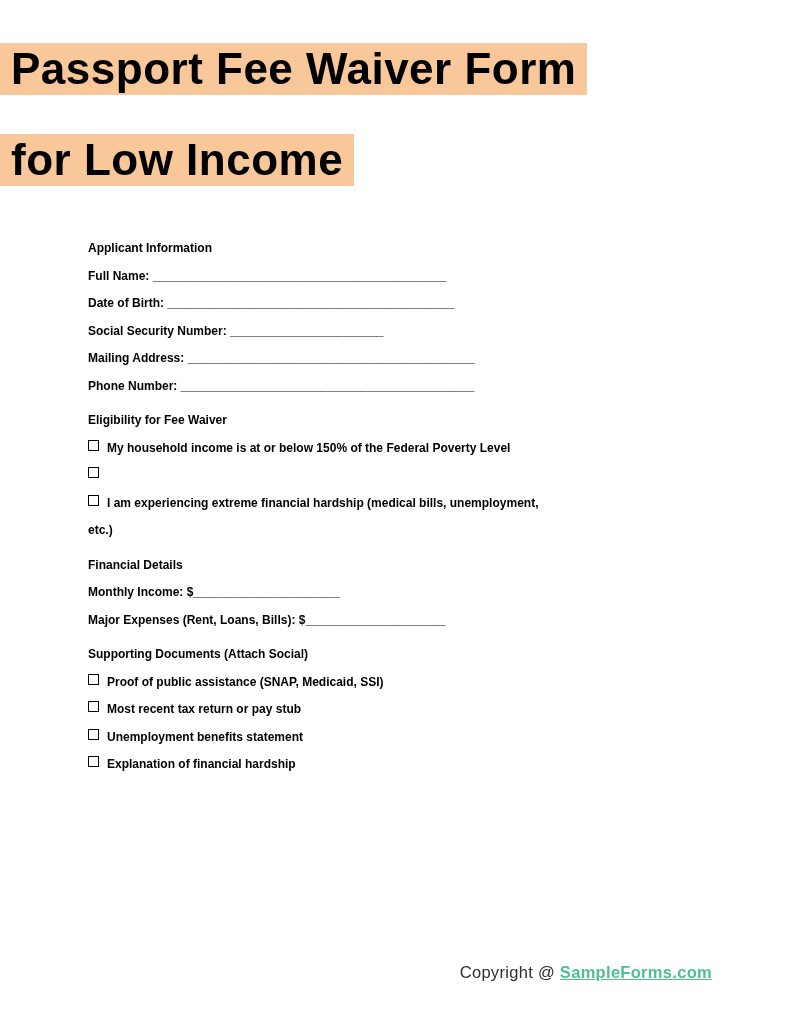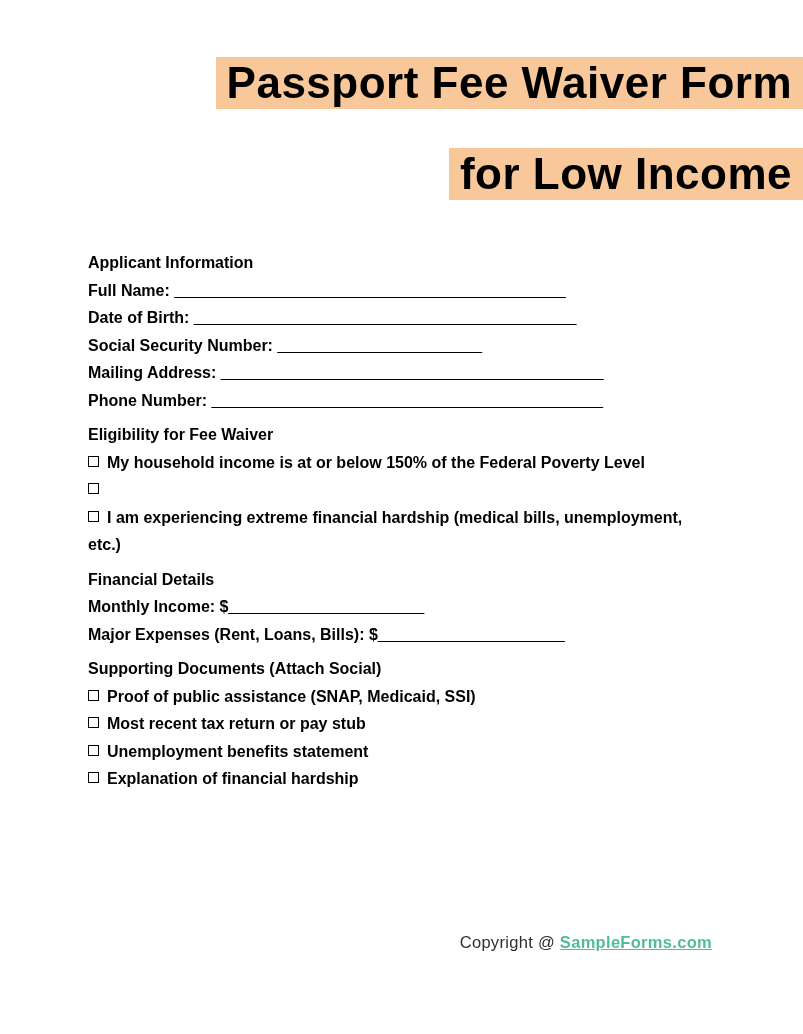--- a/index.html
+++ b/index.html
@@ -10,65 +10,65 @@
   .page {
     position: relative;
     width: 803px;
     height: 1034px;
     background: #ffffff;
     font-family: "Liberation Sans", "DejaVu Sans", sans-serif;
     color: #000000;
     overflow: hidden;
   }
   .title-block {
-    padding-top: 57px;
-    text-align: right;
+    padding-top: 43px;
+    text-align: left;
   }
   .title-line {
     line-height: 52px;
   }
   .title-line.second {
     margin-top: 29px;
   }
   .hl {
     display: inline-block;
     background: #F8C89A;
     font-size: 44px;
     font-weight: bold;
     line-height: 52px;
     padding: 0 11px;
     letter-spacing: 0.5px;
     white-space: nowrap;
   }
   .content {
     margin: 39px 0 0 88px;
     width: 645px;
-    font-size: 16px;
+    font-size: 12px;
     font-weight: bold;
     line-height: 27.5px;
   }
   .section { margin-top: 0; }
   .section + .section { margin-top: 7px; }
   .heading { white-space: nowrap; }
   .field-row { white-space: nowrap; }
-  .blank { letter-spacing: 0; text-decoration: underline; }
+  .blank { letter-spacing: 0; }
   .check-row { white-space: nowrap; }
   .box {
     display: inline-block;
     width: 9px;
     height: 9px;
     border: 1.5px solid #000000;
     margin-right: 8px;
     vertical-align: 1px;
     background: #ffffff;
   }
   .continuation { white-space: nowrap; }
   .footer {
     position: absolute;
-    top: 933px;
+    top: 963px;
     right: 91px;
     font-size: 16.5px;
     color: #2e2e2e;
     letter-spacing: 0.3px;
     white-space: nowrap;
   }
   .footer .copyright { font-weight: normal; }
   .footer a {
     color: #4FBE92;
     font-weight: bold;

